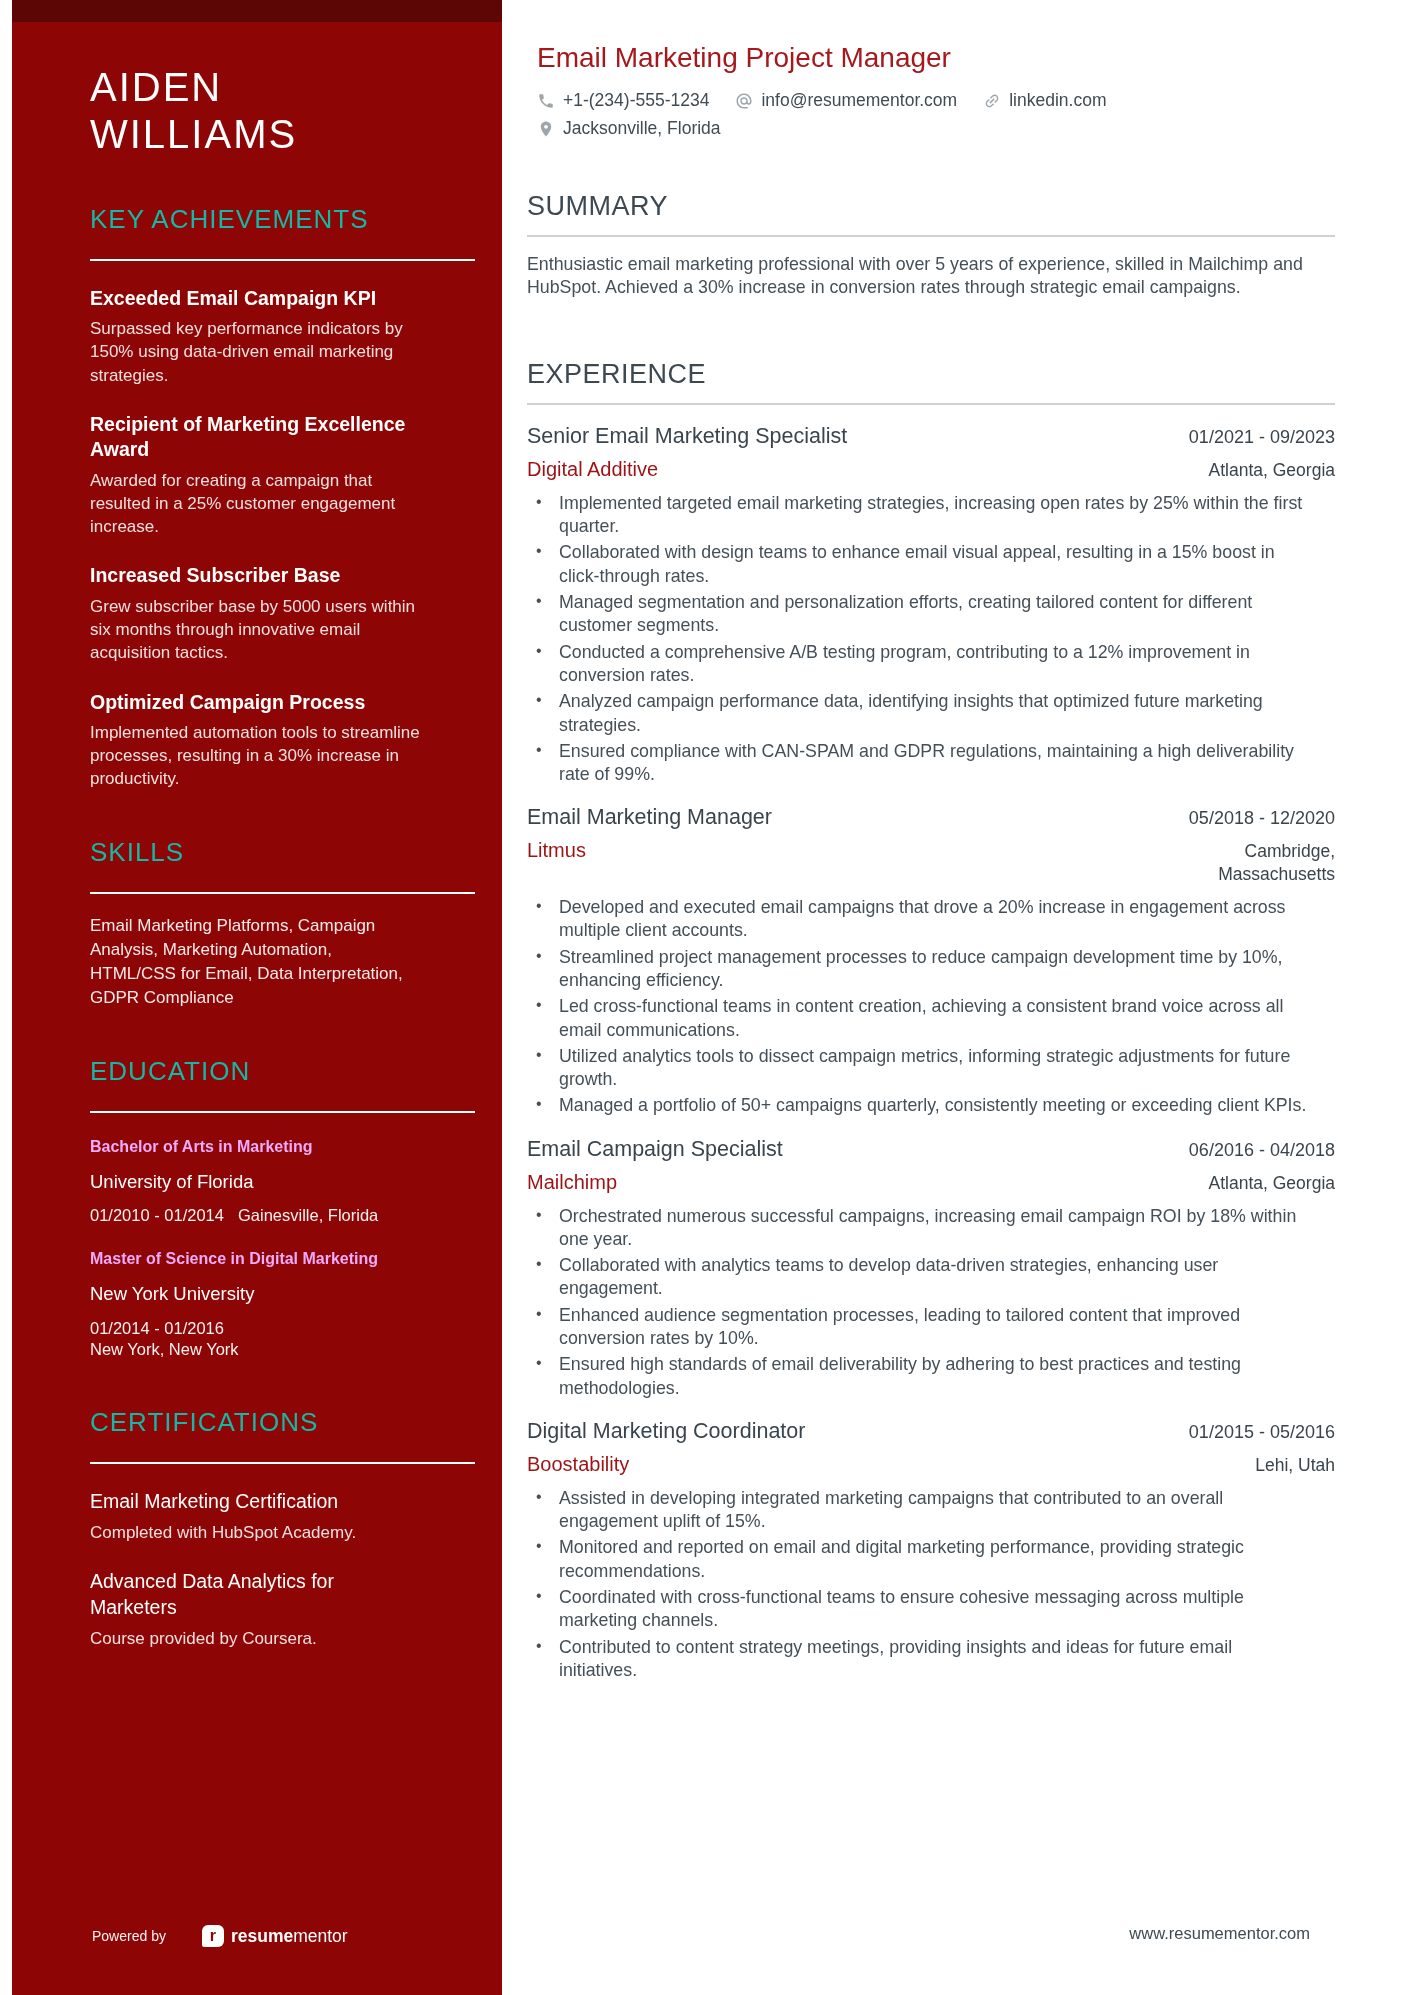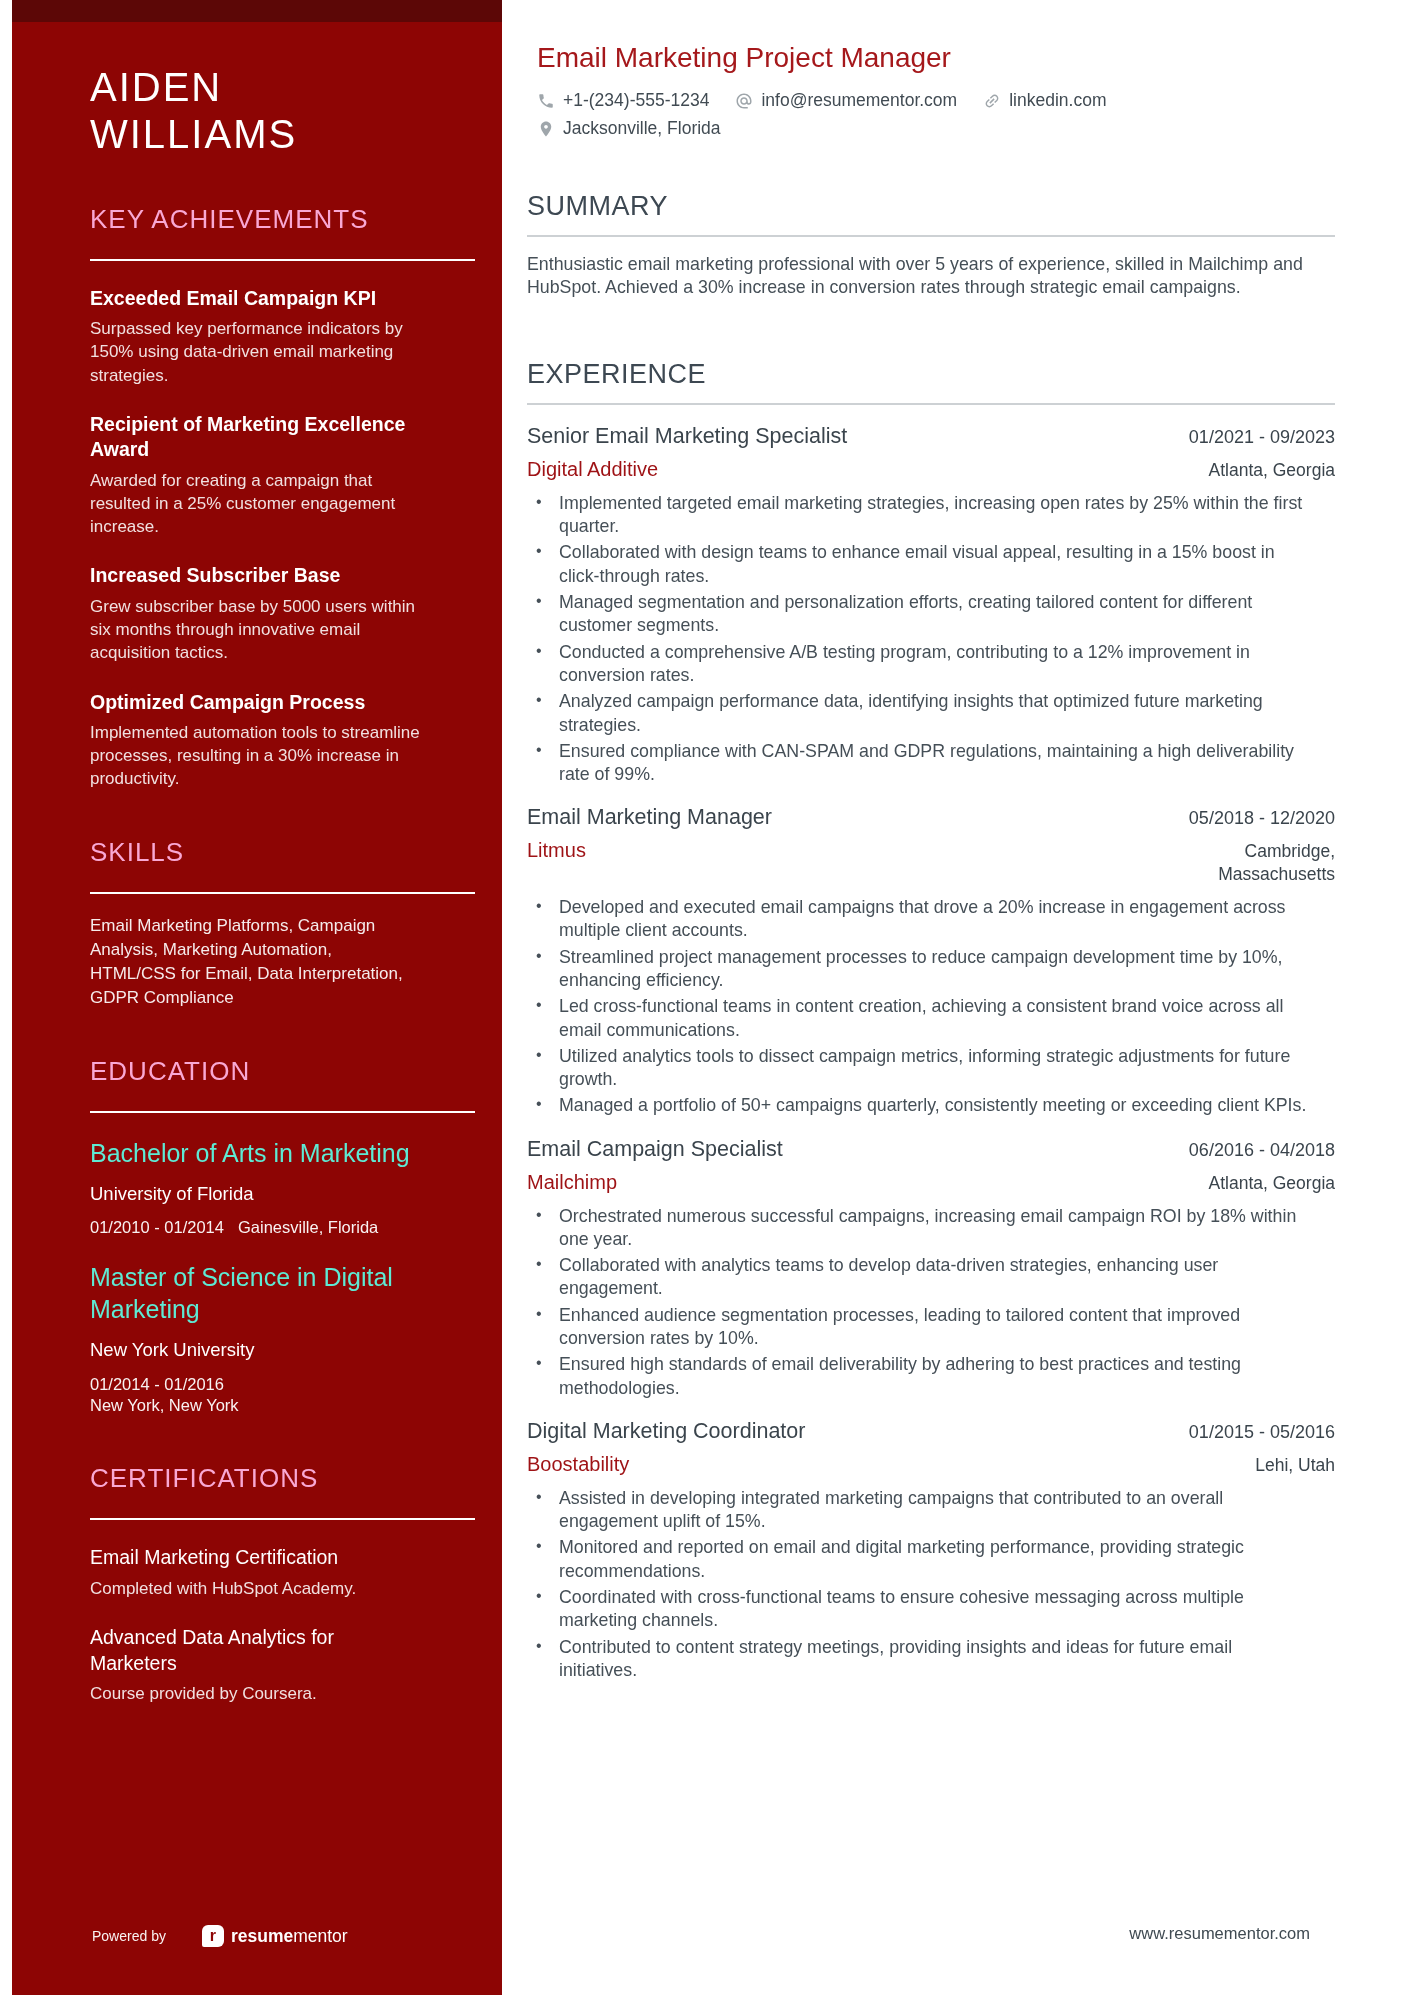--- a/index.html
+++ b/index.html
@@ -43,21 +43,21 @@
     color: #ffffff;
   }
   .name span { display: block; }
 
   .sb-section { margin-top: 46px; }
   .sb-heading {
     margin: 0;
     font-size: 26px;
     font-weight: 400;
     letter-spacing: 1px;
-    color: #f9a8d4;
+    color: #14b8a6;
   }
   .sb-rule {
     width: 385px;
     height: 2px;
     background: #ffffff;
     margin-top: 24px;
   }
   .sb-item { margin-top: 25px; max-width: 332px; }
   .sb-item-title {
     font-size: 19.5px;
@@ -74,24 +74,24 @@
   }
   .sb-body {
     margin: 20px 0 0 0;
     max-width: 332px;
     font-size: 17px;
     line-height: 1.42;
     color: rgba(255,255,255,0.92);
   }
   .edu-item { margin-top: 24px; max-width: 332px; }
   .edu-degree {
-    font-size: 25px;
-    font-weight: 400;
+    font-size: 16px;
+    font-weight: 700;
     line-height: 1.3;
-    color: #5eead4;
+    color: #f0abfc;
   }
   .edu-school { margin-top: 13px; font-size: 18.5px; font-weight: 400; color: #ffffff; }
   .edu-meta-row {
     margin-top: 13px;
     display: flex;
     gap: 14px;
     font-size: 16.5px;
     color: rgba(255,255,255,0.95);
   }
   .edu-meta-stack { margin-top: 13px; font-size: 16.5px; line-height: 1.32; color: rgba(255,255,255,0.95); }

